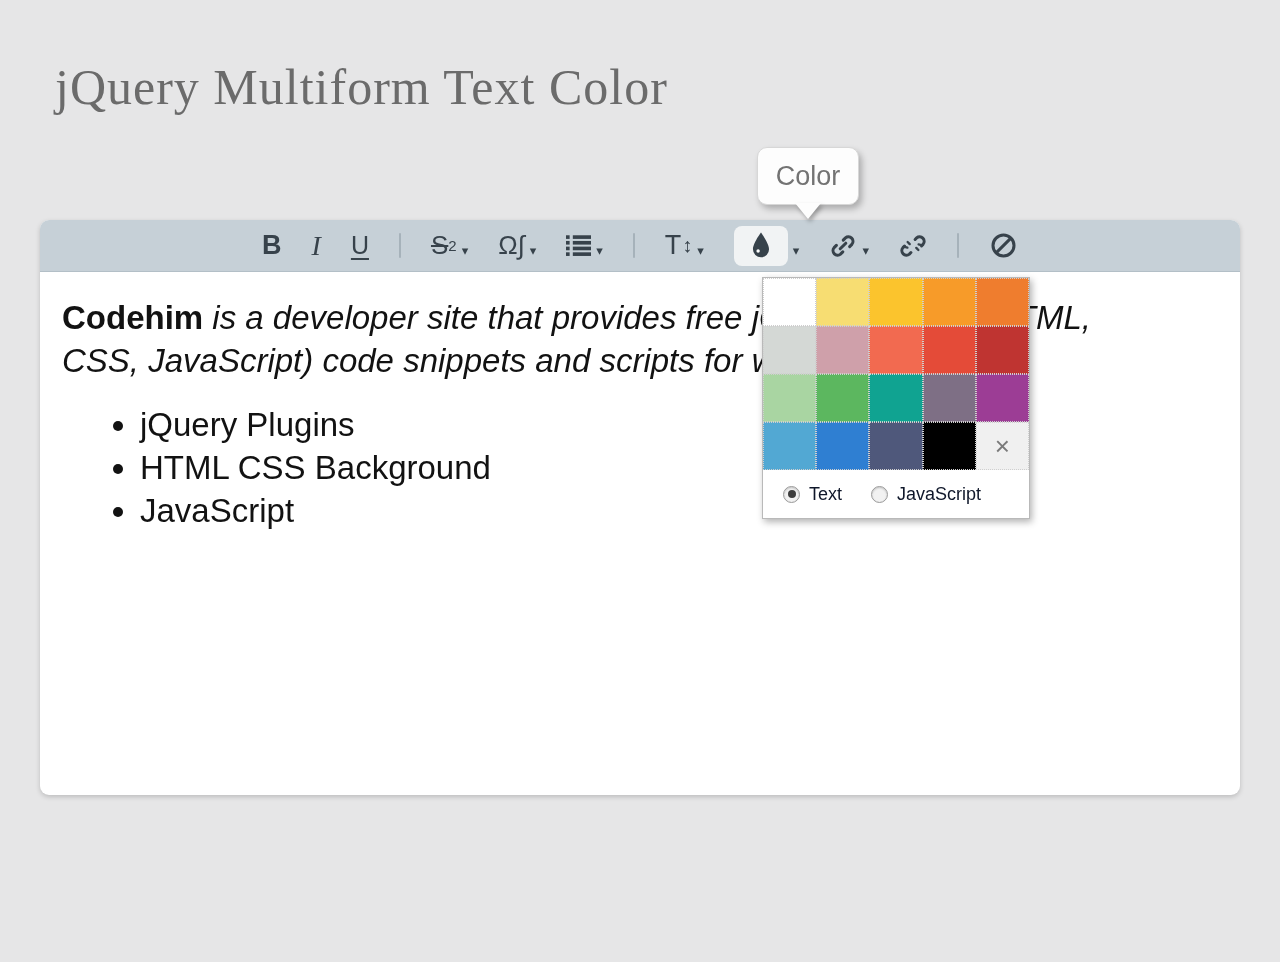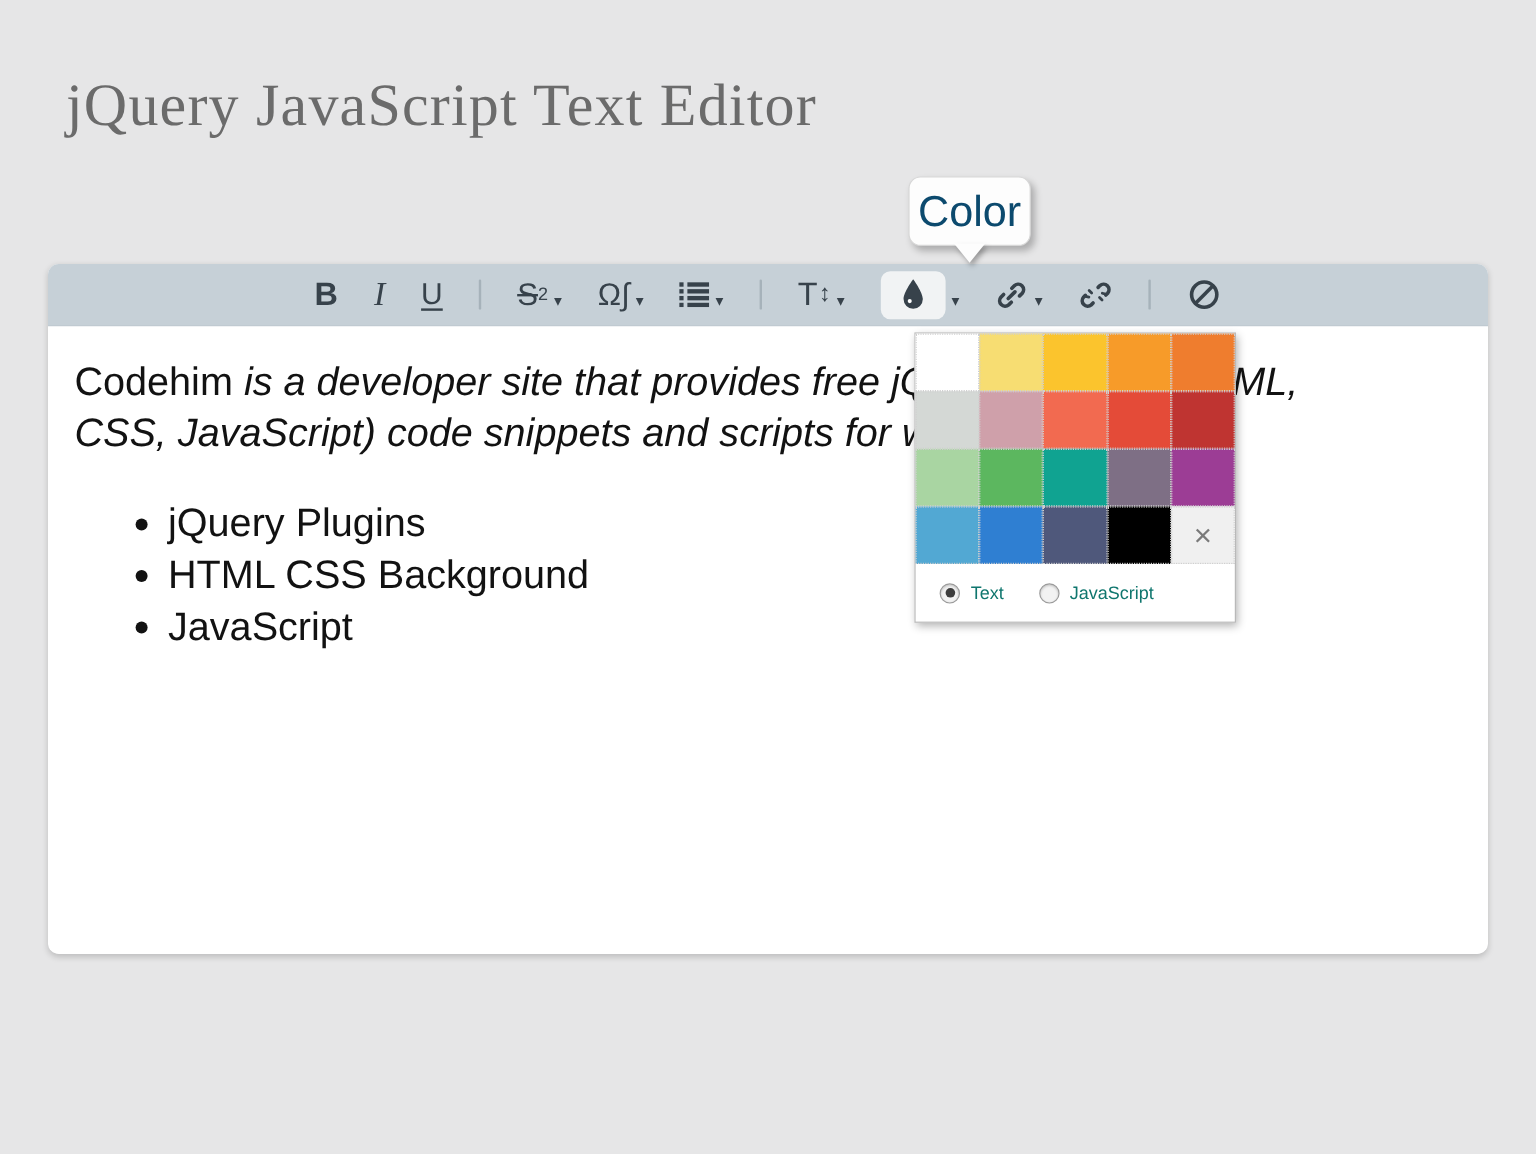--- a/index.html
+++ b/index.html
@@ -41,35 +41,35 @@
   .sep { width: 2px; height: 25px; background: #a6b2ba; border-radius: 1px; }
   .tb-icon { display: block; }
   .pill { background: #f1f3f4; border-radius: 8px; padding: 5px 14px; display: flex; align-items: center; }
 
   
   .tooltip {
     position: absolute; left: 757px; top: 147px; width: 102px; height: 58px;
     background: #fdfdfd; border: 1px solid #d7d7d7; border-radius: 10px;
     box-shadow: 3px 4px 6px rgba(0,0,0,0.25);
     display: flex; align-items: center; justify-content: center;
-    font-size: 36px; color: #0c4a6e; z-index: 20;
+    font-size: 27px; color: #737373; z-index: 20;
   }
   .tooltip .arrow {
     position: absolute; left: 50%; bottom: -15px; transform: translateX(-50%);
     width: 0; height: 0;
     border-left: 13px solid transparent; border-right: 13px solid transparent;
     border-top: 16px solid #fdfdfd;
     filter: drop-shadow(2px 3px 2px rgba(0,0,0,0.3));
   }
 
   
   .content { padding: 24px 22px; font-size: 33px; line-height: 43px; color: #121212; }
   .content .line { display: block; font-style: italic; }
-  .content .lead { font-weight: 400; font-style: normal; }
-  .content ul { margin: 32px 0 0 0; padding-left: 78px; font-style: normal; }
+  .content .lead { font-weight: 700; font-style: normal; }
+  .content ul { margin: 21px 0 0 0; padding-left: 78px; font-style: normal; }
   .content li { margin: 0; }
 
   
   .picker {
     position: absolute; left: 762px; top: 277px; width: 268px;
     background: #ffffff; border: 1px solid #b9b9b9;
     box-shadow: 2px 3px 7px rgba(0,0,0,0.3); z-index: 10;
   }
   .color-grid { display: grid; grid-template-columns: repeat(5, 1fr); }
   .swatch {
@@ -78,28 +78,28 @@
   }
   .swatch.clear { background: #f0f0f0; color: #7a7a7a; font-size: 26px; }
   .picker-footer { height: 48px; display: flex; align-items: center; padding-left: 20px; gap: 9px; }
   .radio {
     width: 17px; height: 17px; border-radius: 50%;
     border: 1px solid #9a9a9a; background: #f2f2f2;
     display: inline-flex; align-items: center; justify-content: center; cursor: pointer;
     box-shadow: inset 0 1px 2px rgba(0,0,0,0.2);
   }
   .radio.checked::after { content: ""; width: 8px; height: 8px; border-radius: 50%; background: #3d3d3d; }
-  .radio-label { font-size: 15px; color: #0f766e; margin-right: 20px; }
+  .radio-label { font-size: 18px; color: #0f172a; margin-right: 20px; }
 </style>
 </head>
 <body>
 
 <div id="screen">
 
-  <h1 class="page-title">jQuery JavaScript Text Editor</h1>
+  <h1 class="page-title">jQuery Multiform Text Color</h1>
 
   <div class="editor">
 
     <div class="toolbar">
       <div class="tb-btn">
         <span class="glyph-b">B</span>
       </div>
       <div class="tb-btn">
         <span class="glyph-i">I</span>
       </div>

